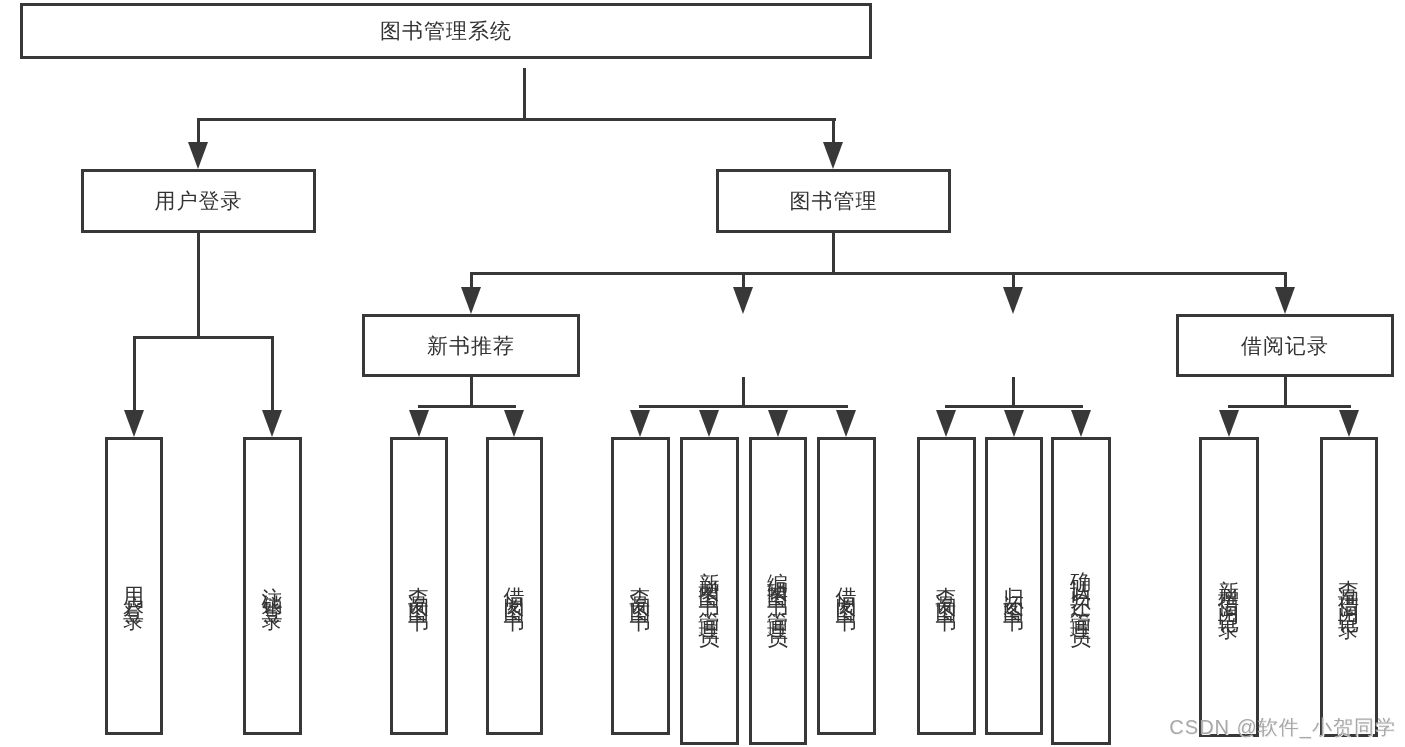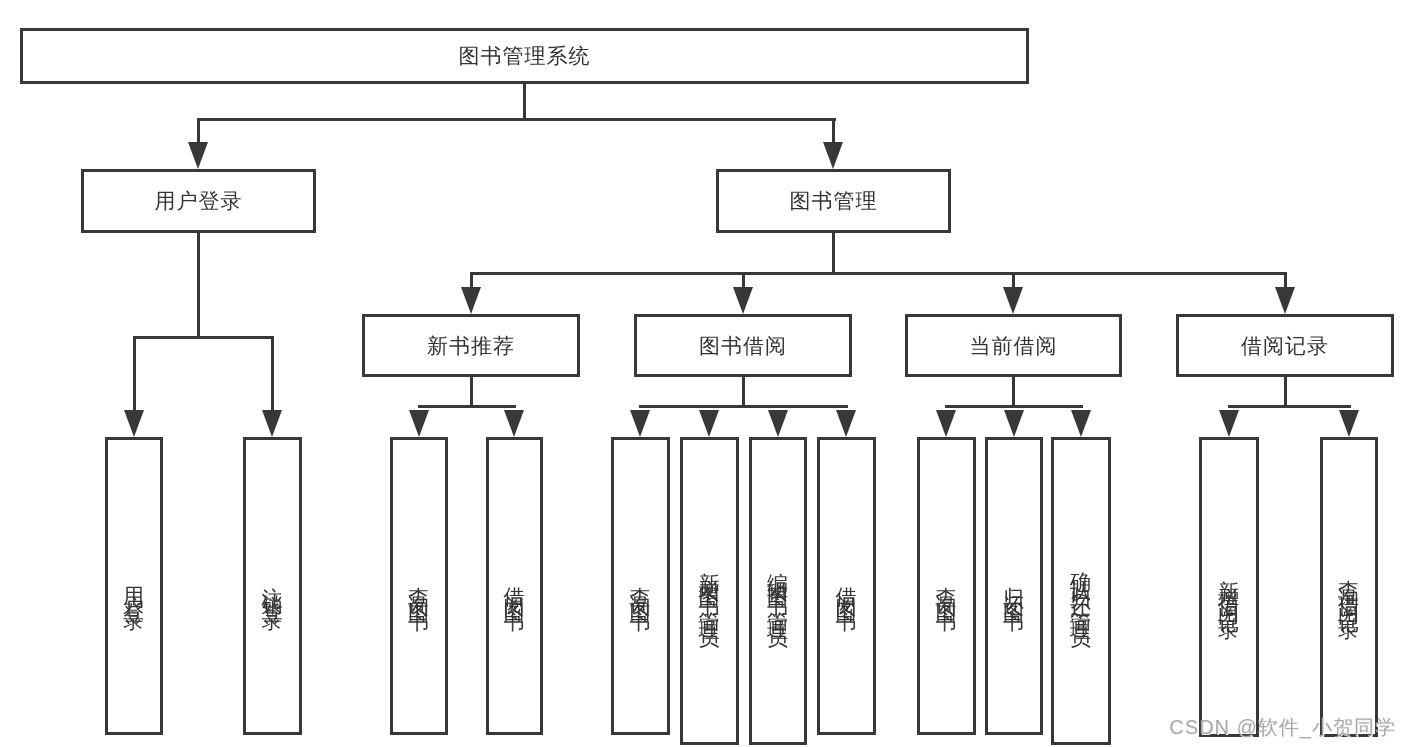--- a/index.html
+++ b/index.html
@@ -57,28 +57,26 @@
     text-shadow: 1px 1px 0 #f2f2f2;
     z-index: 5;
     white-space: nowrap;
   }
 </style>
 </head>
 <body>
 
 <div id="canvas">
 
-  <div class="box" style="left:20px;top:28px;width:1009px;height:56px">图书管理系统</div>
+  <div class="box" style="left:20px;top:3px;width:852px;height:56px">图书管理系统</div>
 
   <div class="box" style="left:81px;top:169px;width:235px;height:64px">用户登录</div>
   <div class="box" style="left:362px;top:314px;width:218px;height:63px">新书推荐</div>
 
   <div class="box" style="left:716px;top:169px;width:235px;height:64px">图书管理</div>
-  <div class="box" style="left:634px;top:314px;width:218px;height:63px">图书借阅</div>
-  <div class="box" style="left:905px;top:314px;width:217px;height:63px">当前借阅</div>
   <div class="box" style="left:1176px;top:314px;width:218px;height:63px">借阅记录</div>
 
   <div class="box vbox" style="left:105px;top:437px;width:58px;height:298px">用户登录</div>
   <div class="box vbox" style="left:243px;top:437px;width:59px;height:298px">注销登录</div>
 
   <div class="box vbox" style="left:390px;top:437px;width:58px;height:298px">查询图书</div>
   <div class="box vbox" style="left:486px;top:437px;width:57px;height:298px">借阅图书</div>
 
   <div class="box vbox" style="left:611px;top:437px;width:59px;height:298px">查询图书</div>
   <div class="box vbox" style="left:680px;top:437px;width:59px;height:308px">新增图书（管理员）</div>

